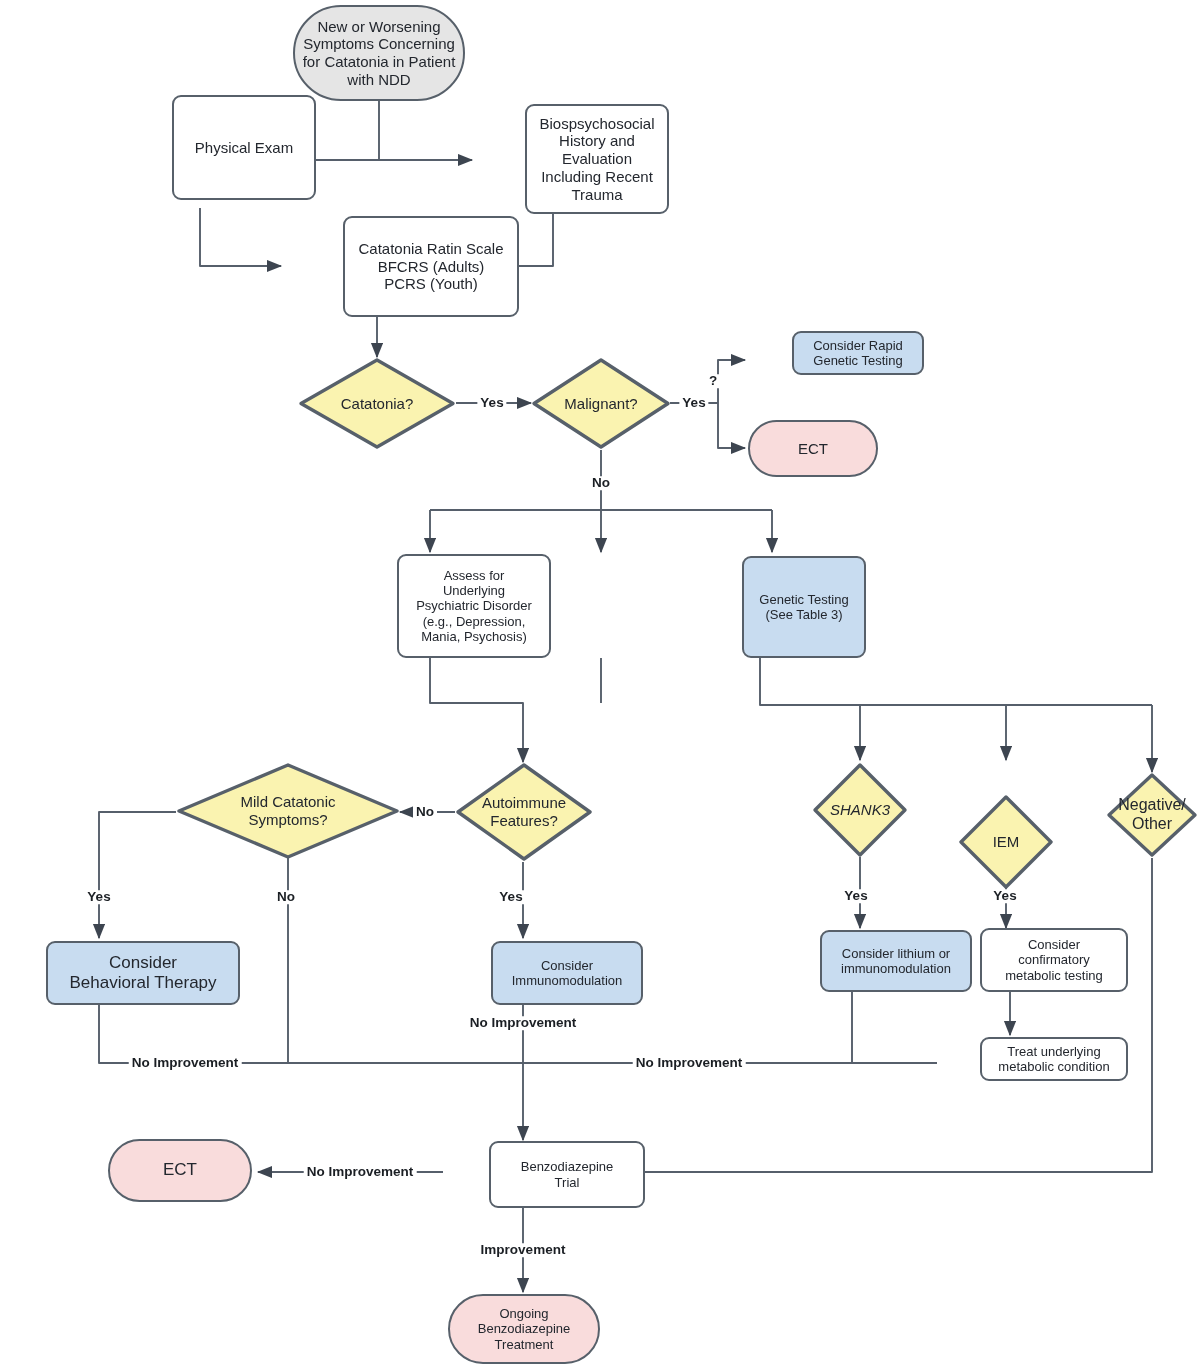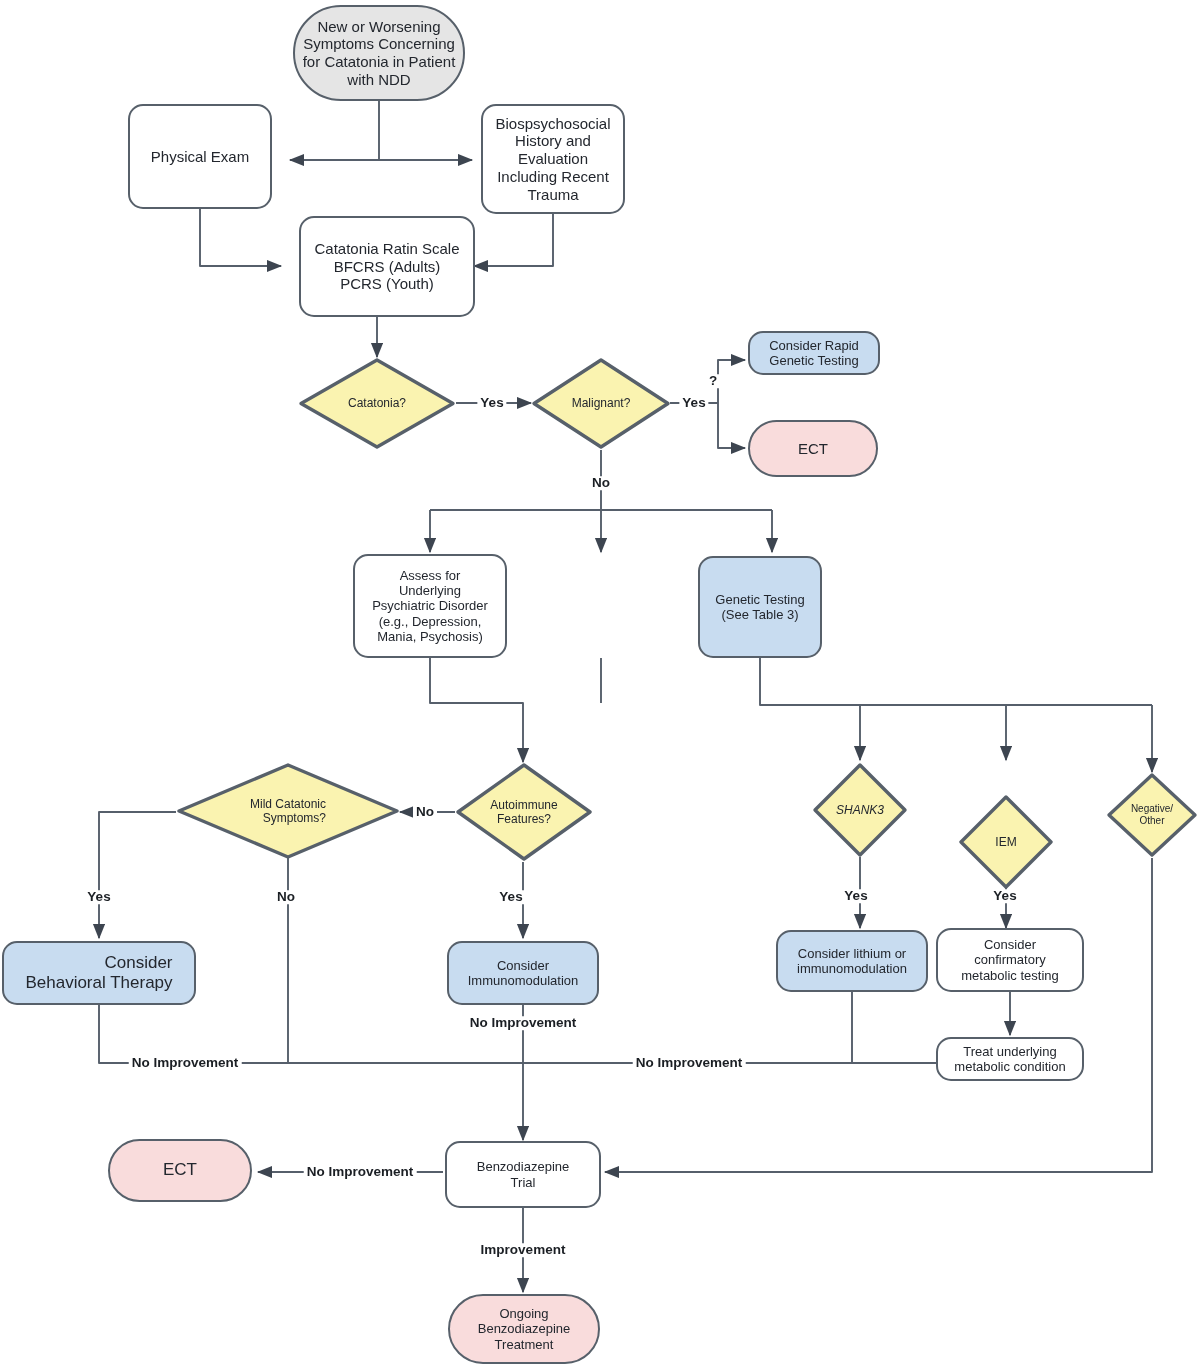--- a/index.html
+++ b/index.html
@@ -35,23 +35,24 @@
     line-height: 1.18;
     z-index: 3;
   }
   .node .lbl {
     padding: 0 6px;
     white-space: pre-line;
   }
   
   .n-rect {
     border: 2.5px solid #57606a;
-    border-radius: 15px;
+    border-radius: 9px;
     background: #ffffff;
     font-size: 15px;
+    margin-left: 44px;
   }
   .n-rect.blue { background: #c8dcf0; }
   .n-rect.white { background: #ffffff; }
   
   .n-stadium {
     border: 2.5px solid #57606a;
     border-radius: 999px;
     font-size: 15px;
   }
   .n-stadium.green { background: #e5e5e5; }
@@ -62,37 +63,37 @@
     border: none;
   }
   .n-diamond .dshape {
     position: absolute;
     left: 0; top: 0;
     width: 100%; height: 100%;
   }
   .n-diamond .lbl {
     position: relative;
     z-index: 2;
-    font-size: 12px;
+    font-size: 15px;
   }
   .italic { font-style: italic; }
   
   .elabel {
     position: absolute;
     font-size: 13.5px;
     font-weight: bold;
     color: #1b1f24;
     background: #ffffff;
     padding: 0 3px;
     white-space: nowrap;
     z-index: 4;
     transform: translate(-50%, -50%);
     line-height: 1;
   }
-  .big { font-size: 17px; text-align: right; }
+  .big { font-size: 17px; }
   .sm { font-size: 13px; }
 </style>
 </head>
 <body>
 
 <div id="flowchart-root">
 
   <svg class="edges" viewBox="0 0 1200 1366">
     <defs>
       <marker id="arrow" markerWidth="9" markerHeight="9" refX="7.4" refY="3.2" orient="auto" markerUnits="strokeWidth">
@@ -168,21 +169,21 @@
     </g>
   </svg>
 
   <div class="node n-stadium green" style="left:293px; top:5px; width:172px; height:96px;">
     <span class="lbl">New  or Worsening
 Symptoms Concerning
 for Catatonia  in  Patient
 with NDD</span>
   </div>
 
-  <div class="node n-rect white" style="left:128px; top:104px; width:144px; height:105px;">
+  <div class="node n-rect white" style="left:128px; top:95px; width:144px; height:105px;">
     <span class="lbl">Physical Exam</span>
   </div>
 
   <div class="node n-rect white" style="left:481px; top:104px; width:144px; height:110px;">
     <span class="lbl">Biospsychosocial
 History and
 Evaluation
 Including Recent
 Trauma</span>
   </div>
@@ -257,21 +258,21 @@
     <svg class="dshape" viewBox="0 0 96 96" preserveAspectRatio="none">
       <polygon points="48,3 93,48 48,93 3,48" fill="#faf3b0" stroke="#57606a" stroke-width="3.4" stroke-linejoin="round"></polygon>
     </svg>
     <span class="lbl sm">IEM</span>
   </div>
 
   <div class="node n-diamond" style="left:1106px; top:772px; width:92px; height:86px;">
     <svg class="dshape" viewBox="0 0 92 86" preserveAspectRatio="none">
       <polygon points="46,3 89,43 46,83 3,43" fill="#faf3b0" stroke="#57606a" stroke-width="3.4" stroke-linejoin="round"></polygon>
     </svg>
-    <span class="lbl" style="font-size:10px;">Negative/
+    <span class="lbl" style="font-size:16px;">Negative/
 Other</span>
   </div>
 
   <div class="node n-rect blue" style="left:2px; top:941px; width:194px; height:64px;">
     <span class="lbl big">Consider
 Behavioral Therapy</span>
   </div>
 
   <div class="node n-rect blue" style="left:447px; top:941px; width:152px; height:64px;">
     <span class="lbl sm">Consider

